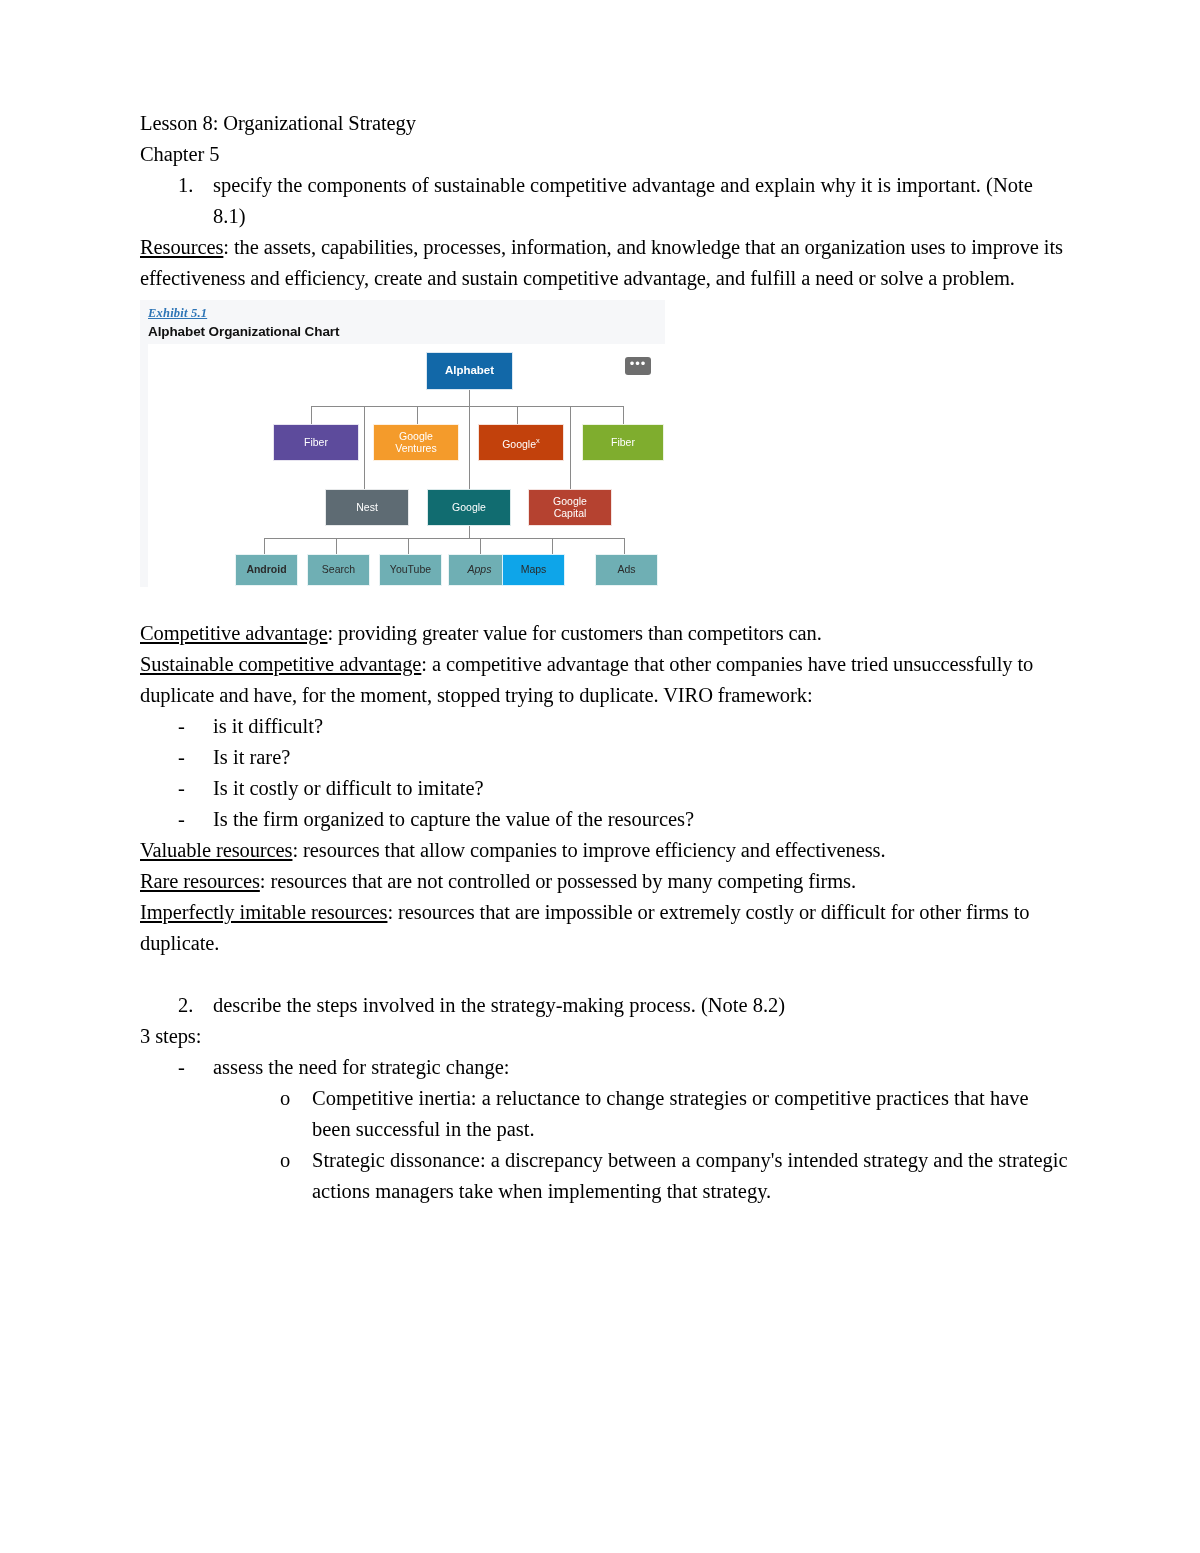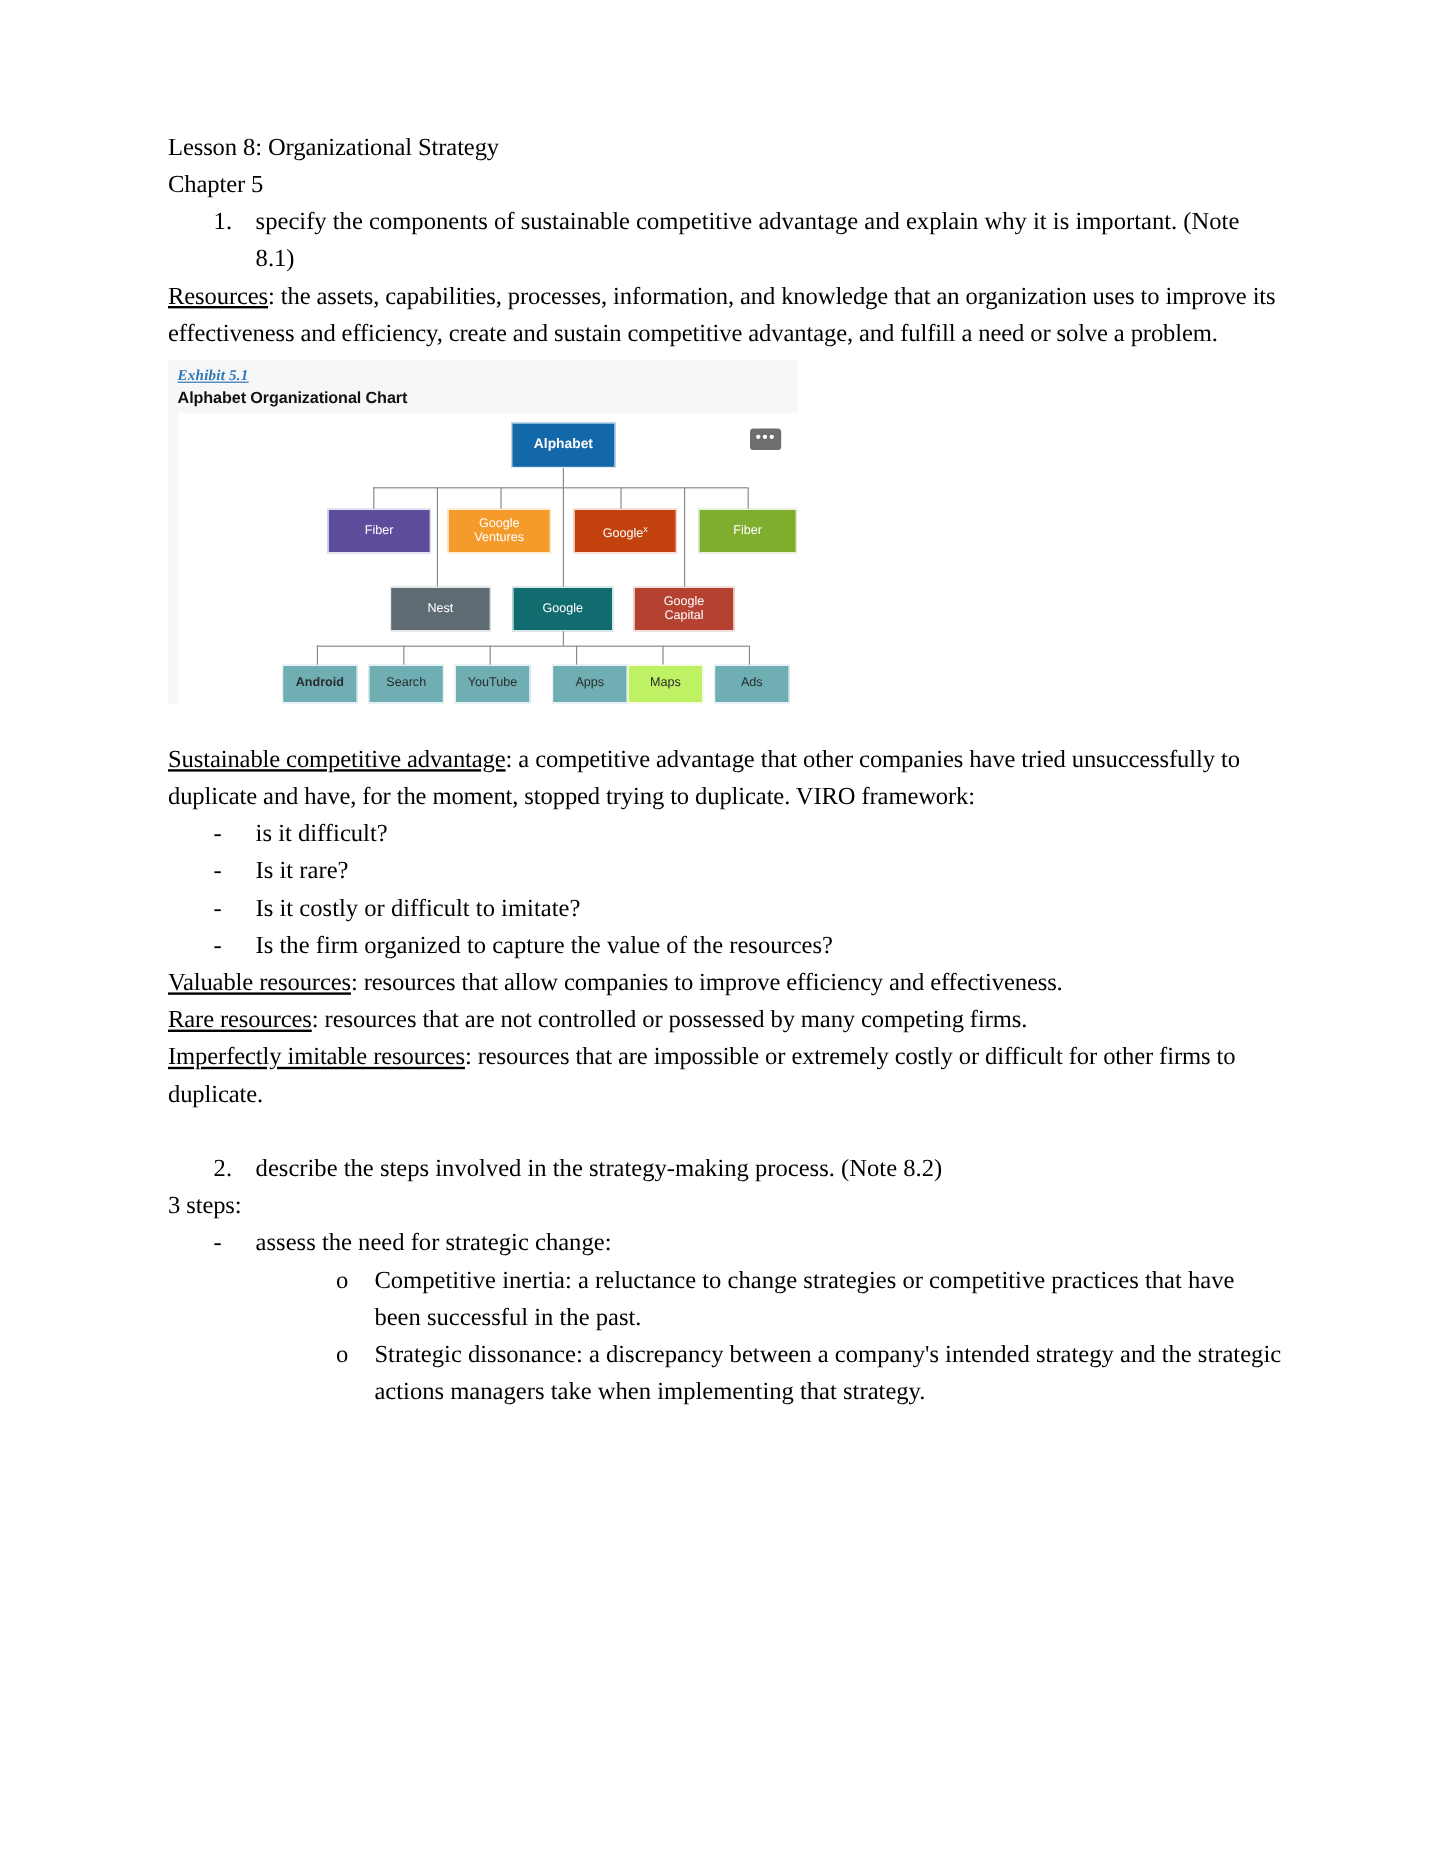--- a/index.html
+++ b/index.html
@@ -255,36 +255,39 @@
 
         <div class="node leaf" style="left:87px; top:210px; width:63px; height:32px; background:#6FAFB4;font-weight:bold;">
           <span>Android</span>
         </div>
         <div class="node leaf" style="left:159px; top:210px; width:63px; height:32px; background:#6FAFB4;">
           <span>Search</span>
         </div>
         <div class="node leaf" style="left:231px; top:210px; width:63px; height:32px; background:#6FAFB4;">
           <span>YouTube</span>
         </div>
-        <div class="node leaf" style="left:312px; top:210px; width:63px; height:32px; background:#6FAFB4;">
+        <div class="node leaf" style="left:300px; top:210px; width:63px; height:32px; background:#6FAFB4;font-style:italic;">
           <span>Apps</span>
         </div>
-        <div class="node leaf" style="left:375px; top:210px; width:63px; height:32px; background:#bef264;">
+        <div class="node leaf" style="left:354px; top:210px; width:63px; height:32px; background:#0ea5e9;">
           <span>Maps</span>
         </div>
         <div class="node leaf" style="left:447px; top:210px; width:63px; height:32px; background:#6FAFB4;">
           <span>Ads</span>
         </div>
 
       </div>
     </div>
   </div>
 
   <div class="spacer"></div>
 
+  <div class="para">
+    <span class="u">Competitive advantage</span><span>: providing greater value for customers than competitors can.</span>
+  </div>
 
   <div class="para">
     <span class="u">Sustainable competitive advantage</span><span>: a competitive advantage that other companies have tried unsuccessfully to duplicate and have, for the moment, stopped trying to duplicate. VIRO framework:</span>
   </div>
 
   <div class="dash-item">
     <span class="marker">-</span>
     <span class="body">is it difficult?</span>
   </div>
   <div class="dash-item">

